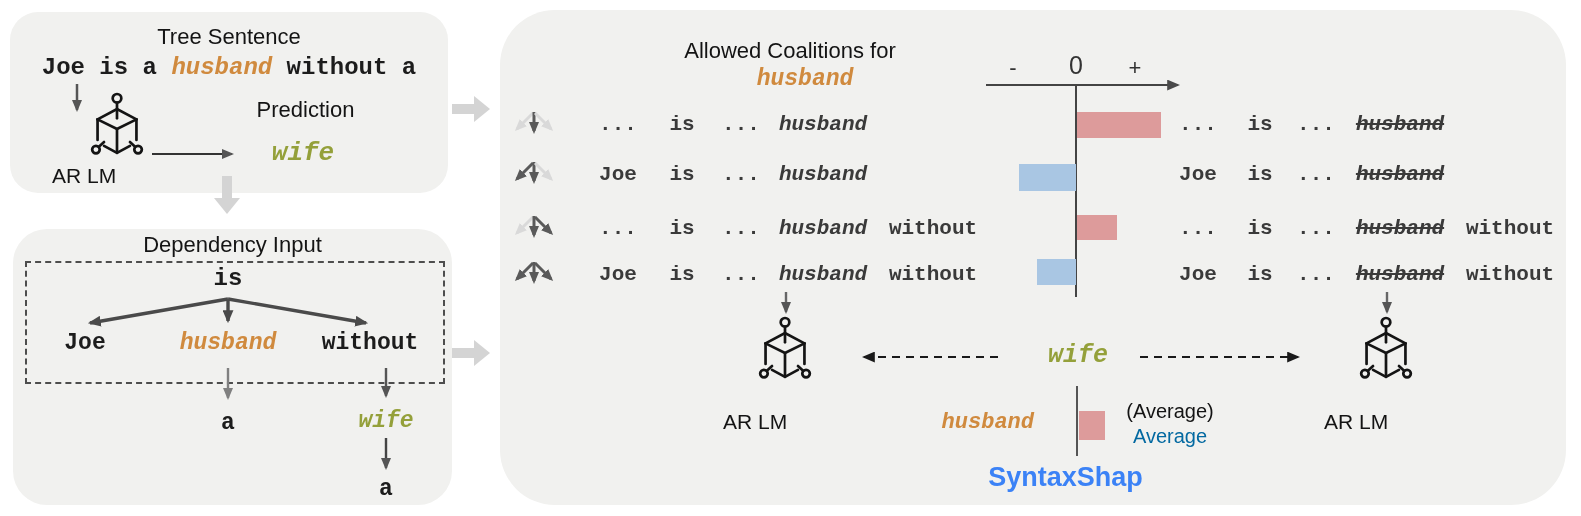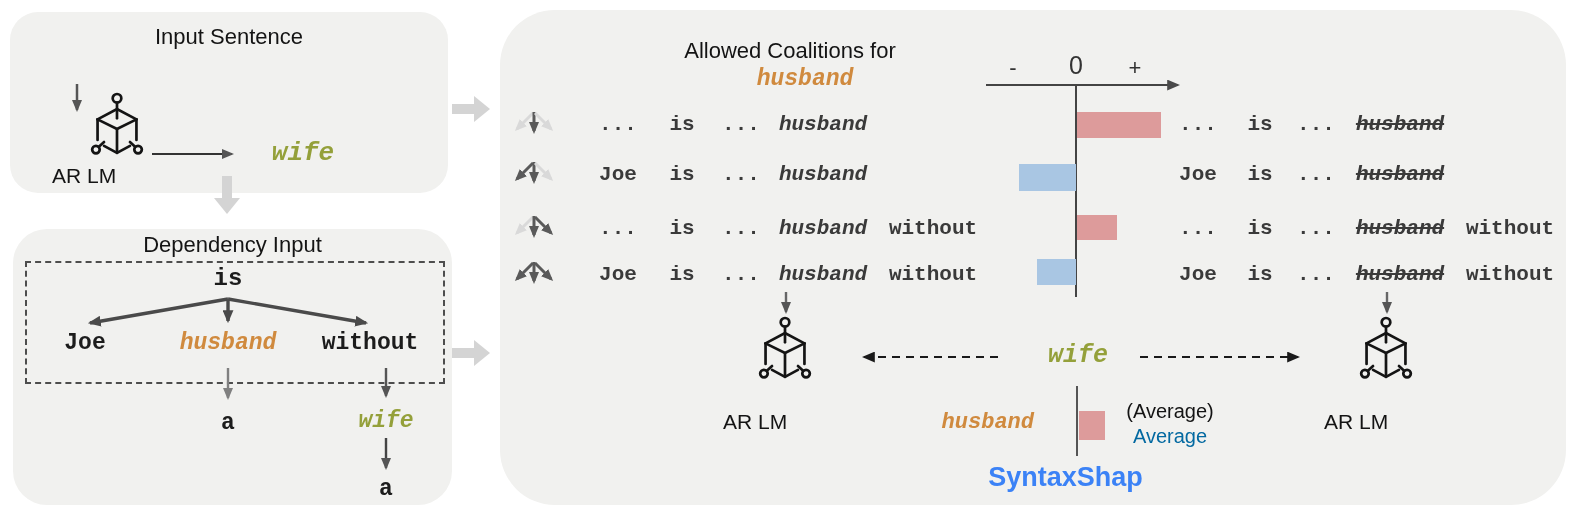--- a/index.html
+++ b/index.html
@@ -86,28 +86,30 @@
   <svg class="abs" style="left:452px;top:96px;" width="38" height="26">
     <polygon points="0,8 22,8 22,0 38,13 22,26 22,18 0,18" fill="#d4d4d4"></polygon>
   </svg>
   <svg class="abs" style="left:214px;top:176px;" width="26" height="38">
     <polygon points="8,0 8,22 0,22 13,38 26,22 18,22 18,0" fill="#d4d4d4"></polygon>
   </svg>
   <svg class="abs" style="left:452px;top:340px;" width="38" height="26">
     <polygon points="0,8 22,8 22,0 38,13 22,26 22,18 0,18" fill="#d4d4d4"></polygon>
   </svg>
 
-  <div class="abs ctr title" style="left:10px;top:24px;width:438px;">Input Sentence</div>
+  <div class="abs ctr title" style="left:10px;top:24px;width:438px;">Tree Sentence</div>
+  <div class="abs ctr mono" style="left:10px;top:54px;width:438px;font-size:24px;"><span>Joe is a </span><span class="tok-orange">husband</span><span> without a</span></div>
   <svg class="abs" style="left:66px;top:84px;" width="24" height="38">
     <line x1="11" y1="0" x2="11" y2="26" stroke="#555" stroke-width="2.5" marker-end="url(#ah-mid)"></line>
   </svg>
   <svg class="abs" style="left:90px;top:92px;" width="54" height="72">
       <use href="#cube"></use>
     </svg>
   <div class="abs ctr arlm-label" style="left:52px;top:164px;width:130px;">AR LM</div>
+  <div class="abs ctr title" style="left:238px;top:97px;width:135px;">Prediction</div>
   <svg class="abs" style="left:150px;top:146px;" width="95" height="16">
     <line x1="2" y1="8" x2="82" y2="8" stroke="#333" stroke-width="2.2" marker-end="url(#ah-mid)"></line>
   </svg>
   <div class="abs ctr mono tok-green" style="left:238px;top:138px;width:130px;font-size:26px;">wife</div>
 
   <div class="abs ctr title" style="left:13px;top:232px;width:439px;">Dependency Input</div>
   <div class="abs" style="left:25px;top:261px;width:416px;height:119px;border:2px dashed #4d4d4d;"></div>
   <div class="abs ctr mono" style="left:128px;top:265px;width:200px;font-size:24px;">is</div>
   <svg class="abs" style="left:60px;top:293px;" width="340" height="40">
     <g stroke="#4a4a4a" stroke-width="3.4" fill="none">

